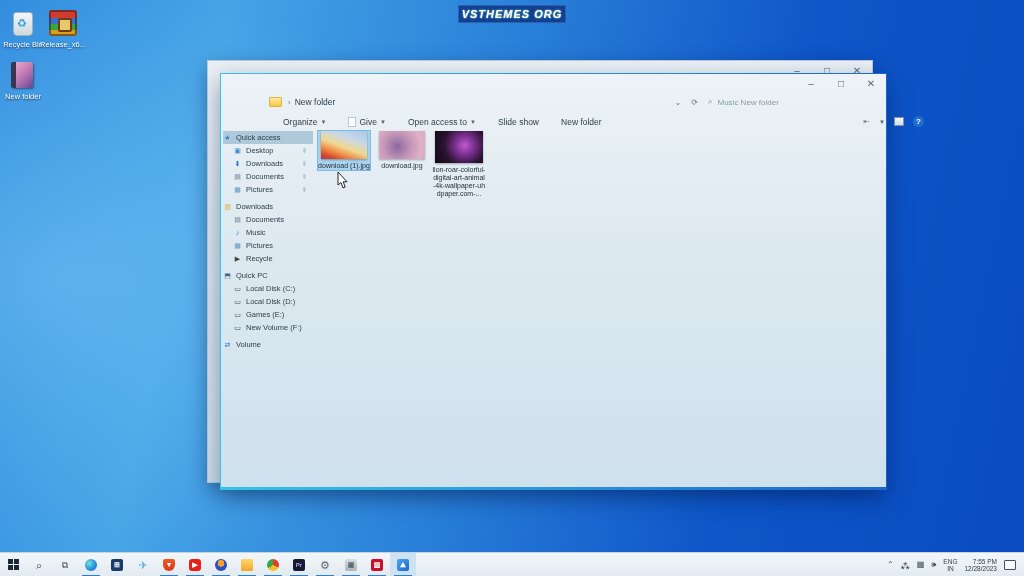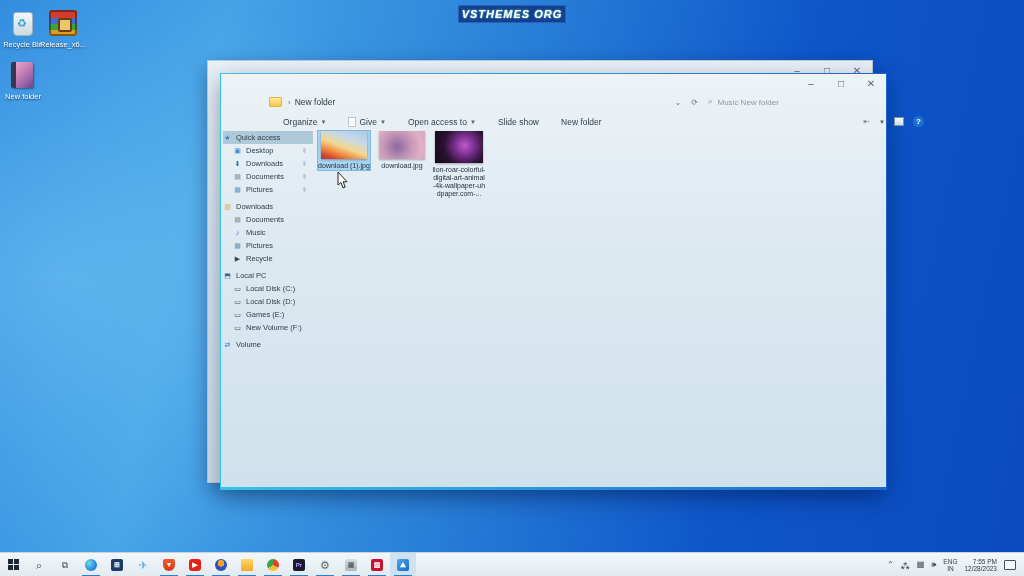--- a/index.html
+++ b/index.html
@@ -238,21 +238,21 @@
         <span class="ic ic-pic">▦</span>
         <span>Pictures</span>
       </div>
       <div class="srow ind1">
         <span class="ic ic-vid">▶</span>
         <span>Recycle</span>
       </div>
       <div class="gap"></div>
       <div class="srow">
         <span class="ic ic-pc">⬒</span>
-        <span>Local PC</span>
+        <span>Quick PC</span>
       </div>
       <div class="srow ind1">
         <span class="ic ic-dsk">▭</span>
         <span>Local Disk (C:)</span>
       </div>
       <div class="srow ind1">
         <span class="ic ic-dsk">▭</span>
         <span>Local Disk (D:)</span>
       </div>
       <div class="srow ind1">

